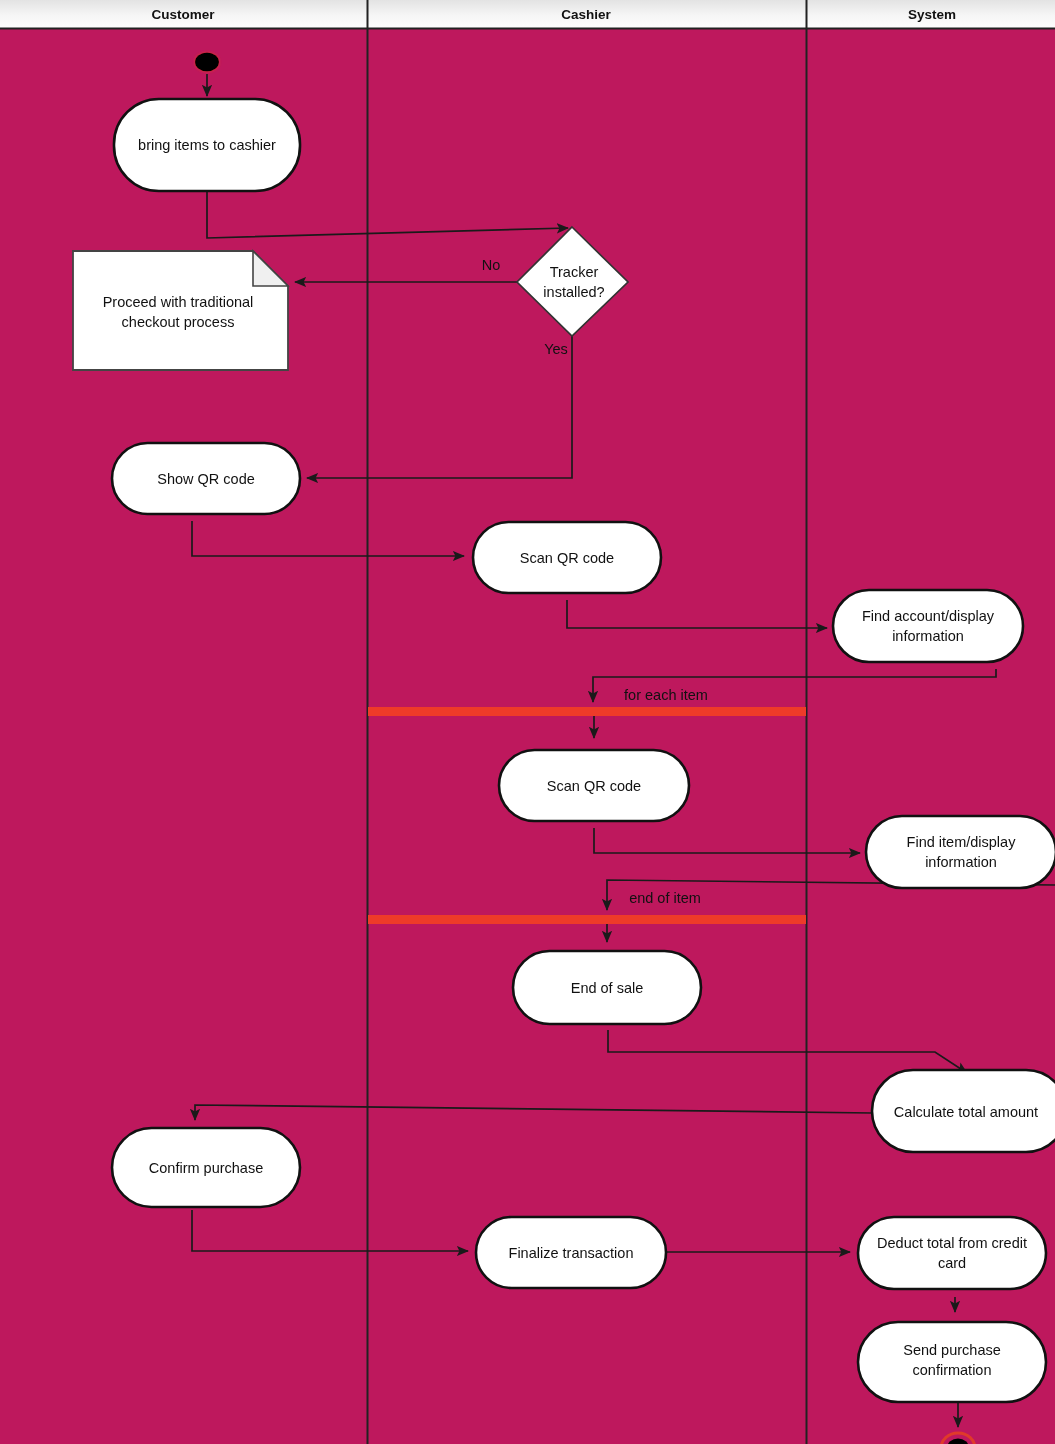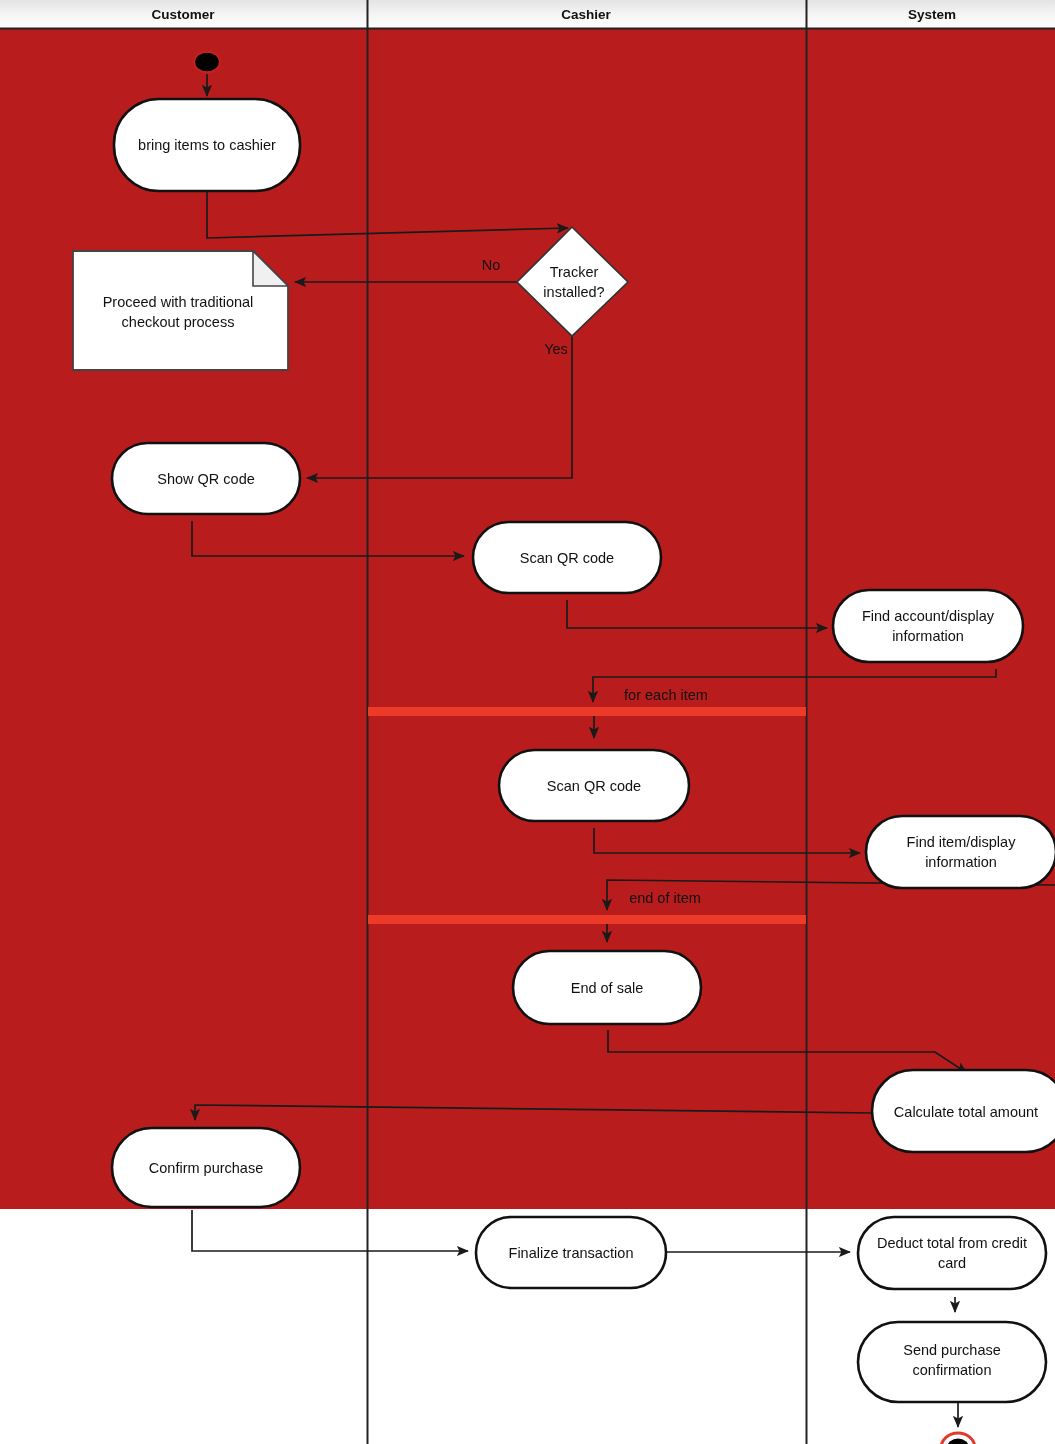--- a/index.html
+++ b/index.html
@@ -9,22 +9,22 @@
   }
   body {
     width: 1055px;
     height: 1444px;
     overflow: hidden;
     font-family: "Liberation Sans", sans-serif;
   }
   #canvas {
     position: relative;
     width: 1055px;
-    height: 1209px;
-    background: #b91c1c;
+    height: 1444px;
+    background: #be185d;
   }
   svg#diagram {
     position: absolute;
     top: 0;
     left: 0;
     width: 1055px;
     height: 1444px;
     display: block;
   }
   .lane-header-text {

